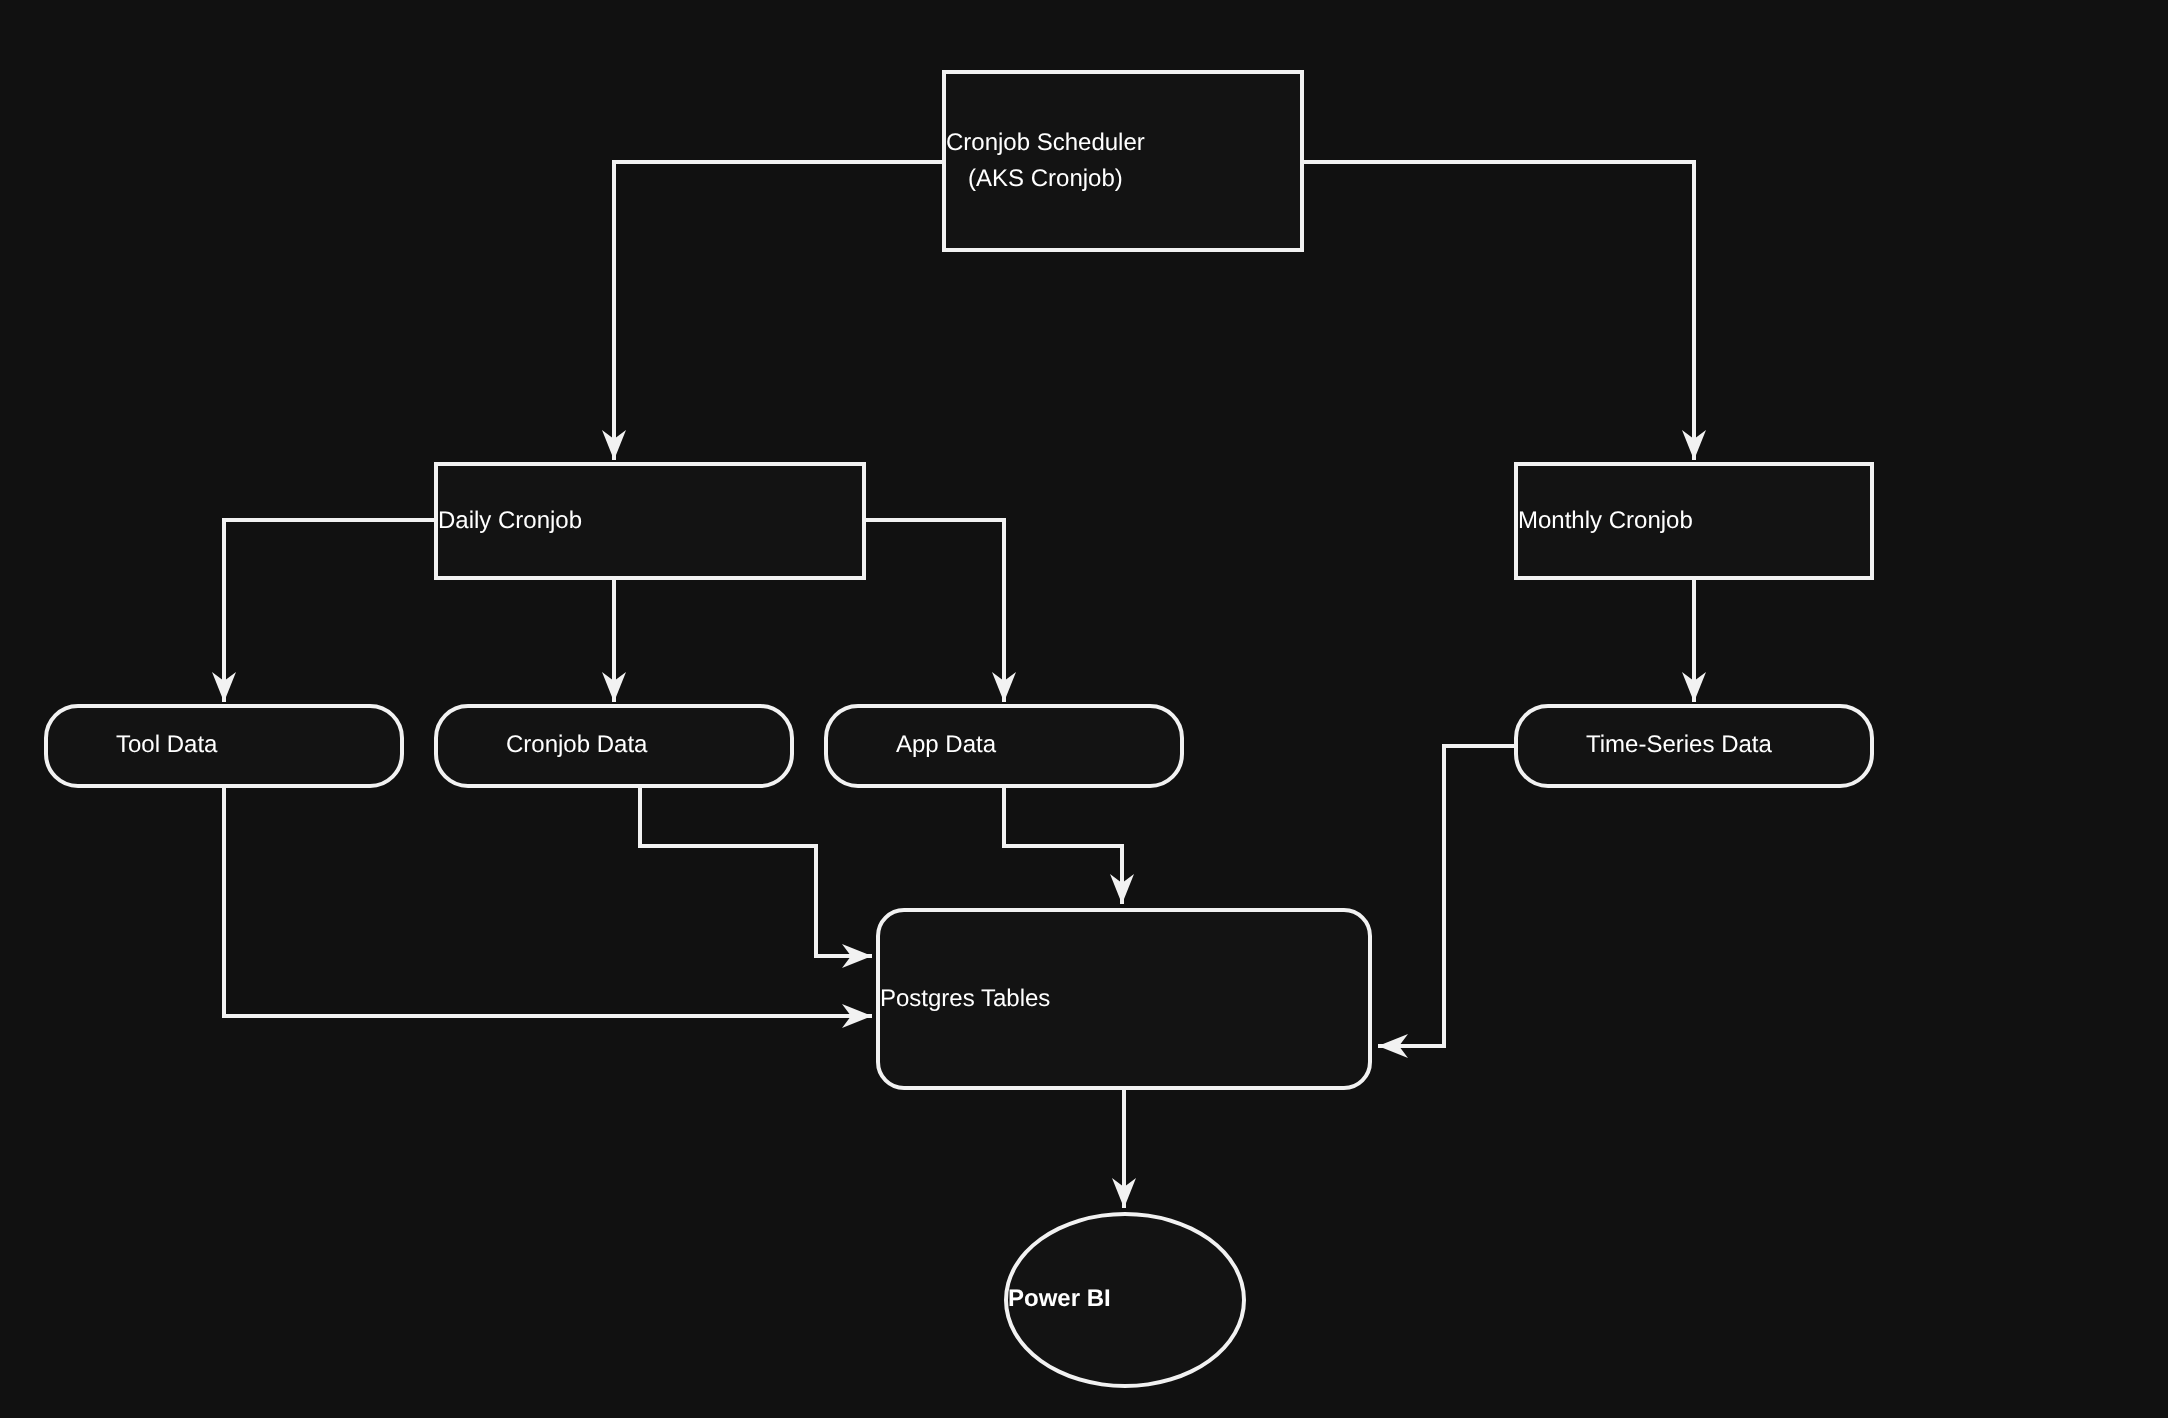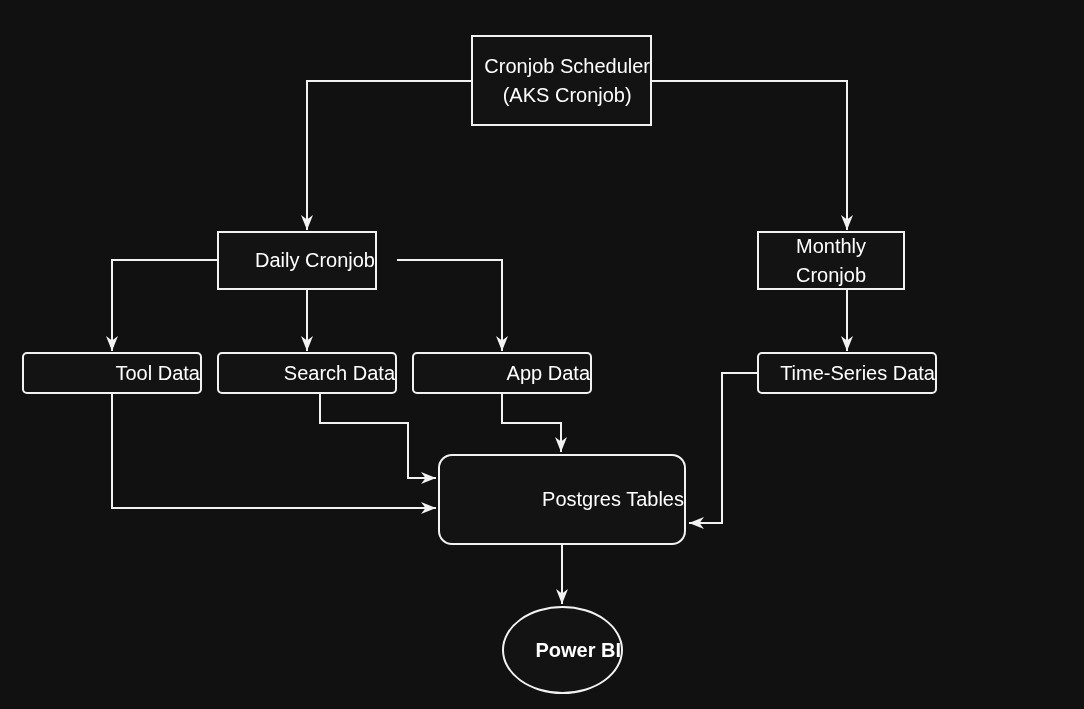--- a/index.html
+++ b/index.html
@@ -17,29 +17,29 @@
   }
   .canvas{position:relative;width:1084px;height:709px;}
   .edge-layer{position:absolute;left:0;top:0;width:1084px;height:709px;}
   .edge{fill:none;stroke:var(--line);stroke-width:2;}
   .arrowhead{fill:var(--line);}
   .node{
     position:absolute;box-sizing:border-box;
     border:2px solid var(--line);
     background:var(--fill);
     color:var(--text);
-    display:flex;align-items:center;justify-content:flex-end;
-    text-align:center;font-size:20px;line-height:1.45;
+    display:flex;align-items:center;justify-content:flex-start;
+    text-align:center;font-size:12px;line-height:1.45;
     white-space:pre-line;
   }
-  .rounded{border-radius:5px;}
+  .rounded{border-radius:17px;padding-left:34px;}
   .ellipse{border-radius:50%;}
   #n-scheduler{left:471px;top:35px;width:181px;height:91px;}
-  #n-daily{left:217px;top:231px;width:160px;height:59px;}
-  #n-monthly{left:757px;top:231px;width:148px;height:59px;}
+  #n-daily{left:217px;top:231px;width:216px;height:59px;}
+  #n-monthly{left:757px;top:231px;width:180px;height:59px;}
   #n-tool{left:22px;top:352px;width:180px;height:42px;}
   #n-search{left:217px;top:352px;width:180px;height:42px;}
   #n-app{left:412px;top:352px;width:180px;height:42px;}
   #n-timeseries{left:757px;top:352px;width:180px;height:42px;}
   #n-postgres{left:438px;top:454px;width:248px;height:91px;border-radius:14px;}
   #n-powerbi{left:502px;top:606px;width:121px;height:88px;font-weight:bold;}
 </style>
 </head>
 <body>
 
@@ -75,21 +75,21 @@
 
   <div class="node" id="n-monthly">
     <span>Monthly Cronjob</span>
   </div>
 
   <div class="node rounded" id="n-tool">
     <span>Tool Data</span>
   </div>
 
   <div class="node rounded" id="n-search">
-    <span>Search Data</span>
+    <span>Cronjob Data</span>
   </div>
 
   <div class="node rounded" id="n-timeseries">
     <span>Time-Series Data</span>
   </div>
 
   <div class="node rounded" id="n-app">
     <span>App Data</span>
   </div>
 

